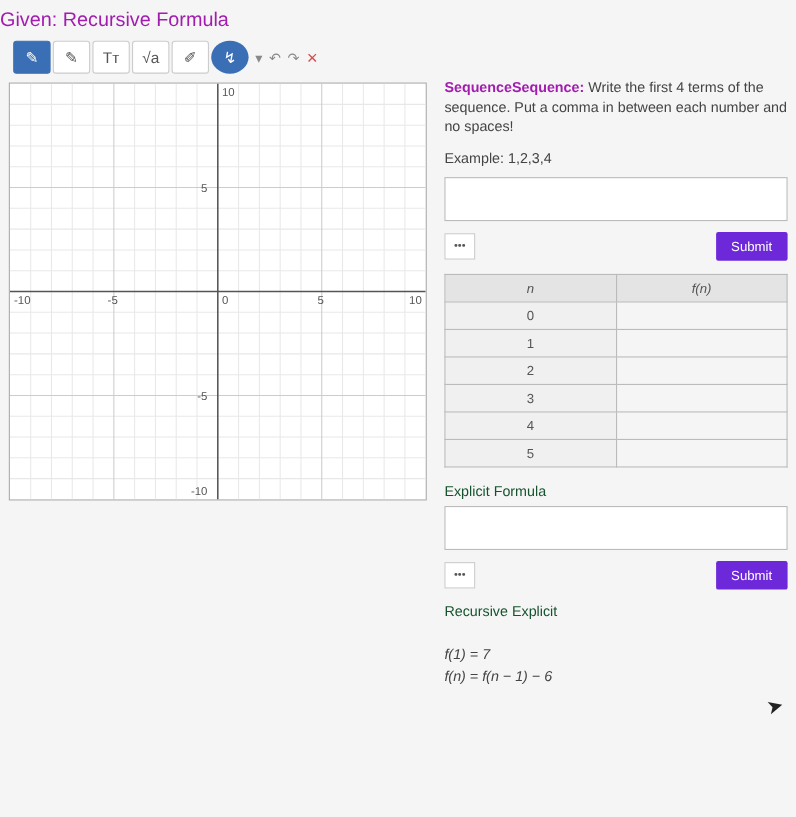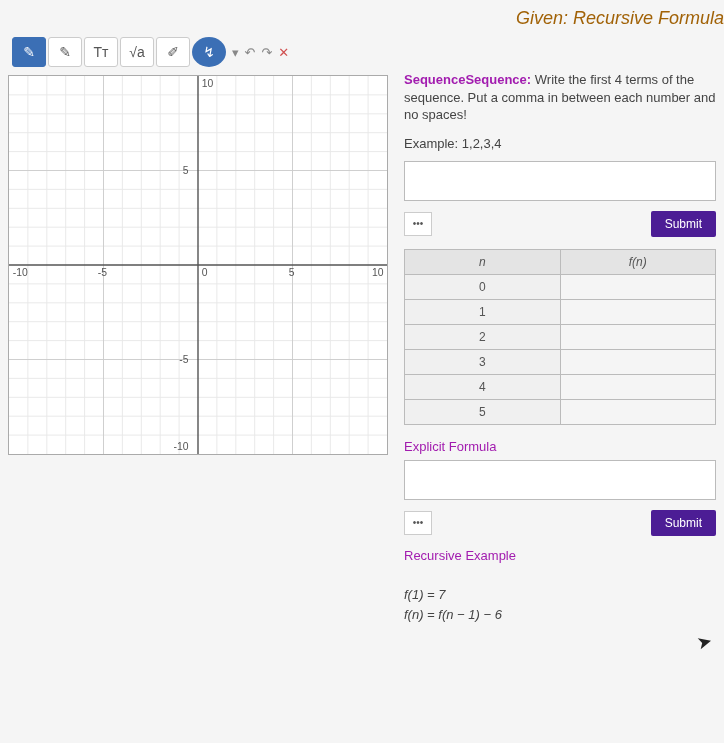--- a/index.html
+++ b/index.html
@@ -5,26 +5,25 @@
     * { box-sizing: border-box; margin: 0; padding: 0; }
     body {
       font-family: Arial, sans-serif;
       background: #f5f5f5;
       width: 724px;
       height: 743px;
       position: relative;
       color: #333;
     }
     .page-title {
-      text-align: right;
+      text-align: left;
       font-size: 18px;
-      color: #a16207;
+      color: #a21caf;
       padding: 8px 0 4px 0;
       font-weight: normal;
-      font-style: italic;
     }
     .main-layout {
       display: flex;
       gap: 8px;
       padding: 0 8px;
     }
     .left-col {
       flex: 0 0 388px;
     }
     .right-col {
@@ -109,21 +108,21 @@
       height: 24px;
       border: 1px solid #ccc;
       background: #fff;
       display: flex;
       align-items: center;
       justify-content: center;
       font-size: 10px;
       color: #555;
     }
     .submit-btn {
-      background: #4c1d95;
+      background: #6d28d9;
       color: #fff;
       border: none;
       padding: 6px 14px;
       font-size: 12px;
       border-radius: 2px;
       cursor: pointer;
     }
     
     table.seq {
       width: 100%;
@@ -141,21 +140,21 @@
       background: #e4e4e4;
       font-weight: normal;
       font-style: italic;
     }
     table.seq td.n-col {
       background: #f0f0f0;
       width: 50%;
     }
     .section-label {
       font-size: 13px;
-      color: #a21caf;
+      color: #14532d;
       margin-top: 8px;
       margin-bottom: 2px;
     }
     .formula-block { margin-top: 22px; font-size: 13px; line-height: 1.6; font-style: italic; }
     .cursor {
       position: absolute;
       right: 12px;
       bottom: 90px;
       font-size: 18px;
       color: #222;
@@ -293,21 +292,21 @@
       </tbody>
     </table>
 
     <div class="section-label">Explicit Formula</div>
     <div class="answer-box"></div>
     <div class="submit-row">
       <div class="math-badge">•••</div>
       <button class="submit-btn">Submit</button>
     </div>
 
-    <div class="section-label">Recursive Example</div>
+    <div class="section-label">Recursive Explicit</div>
     <div class="formula-block">
       <div>f(1) = 7</div>
       <div>f(n) = f(n − 1) − 6</div>
     </div>
   </div>
 </div>
 
 <div class="cursor">➤</div>
 
 </body></html>

